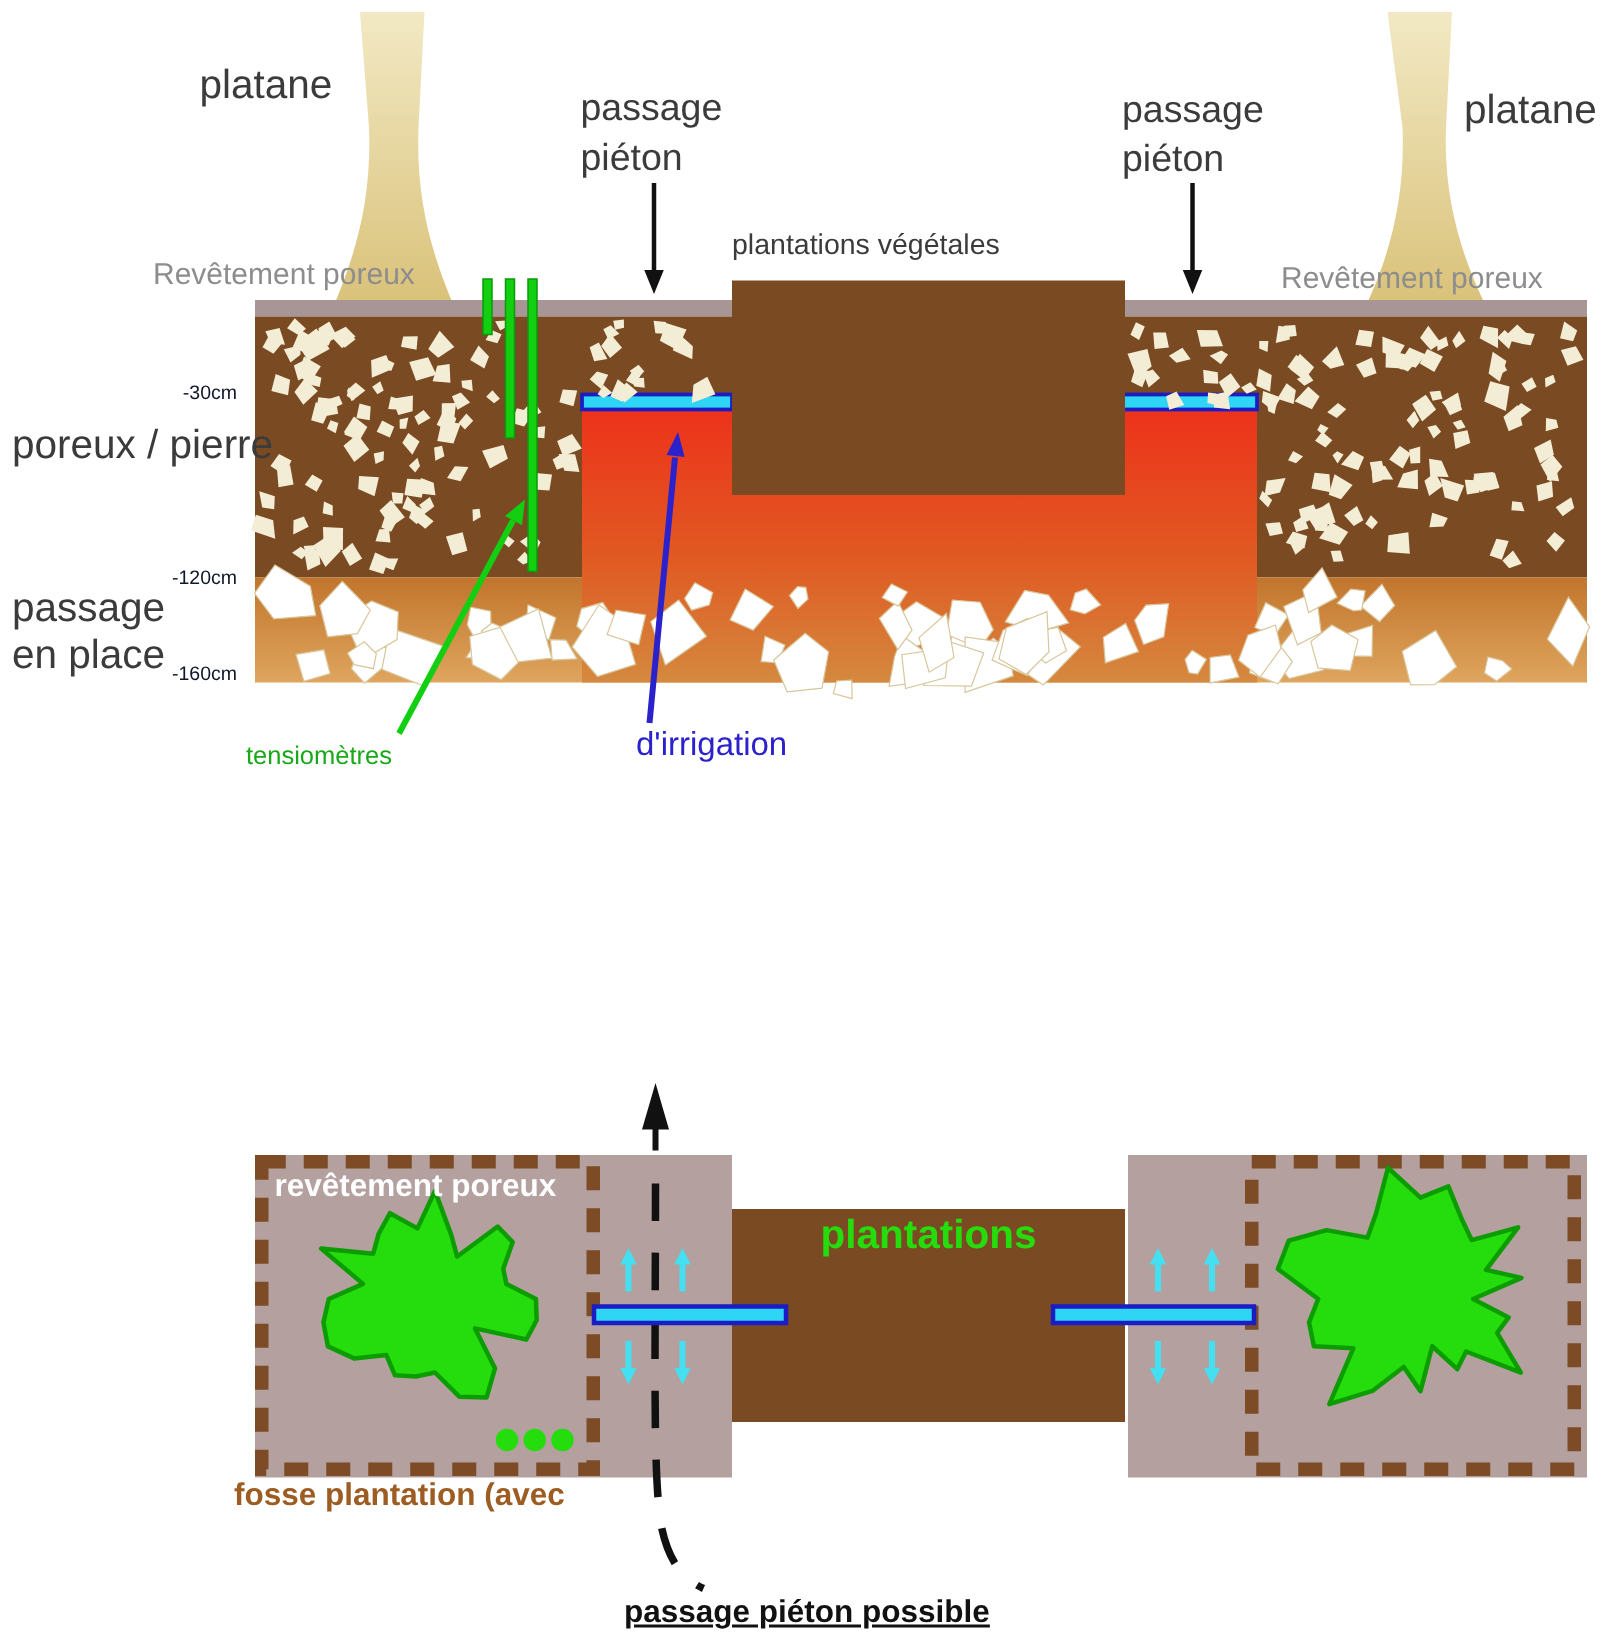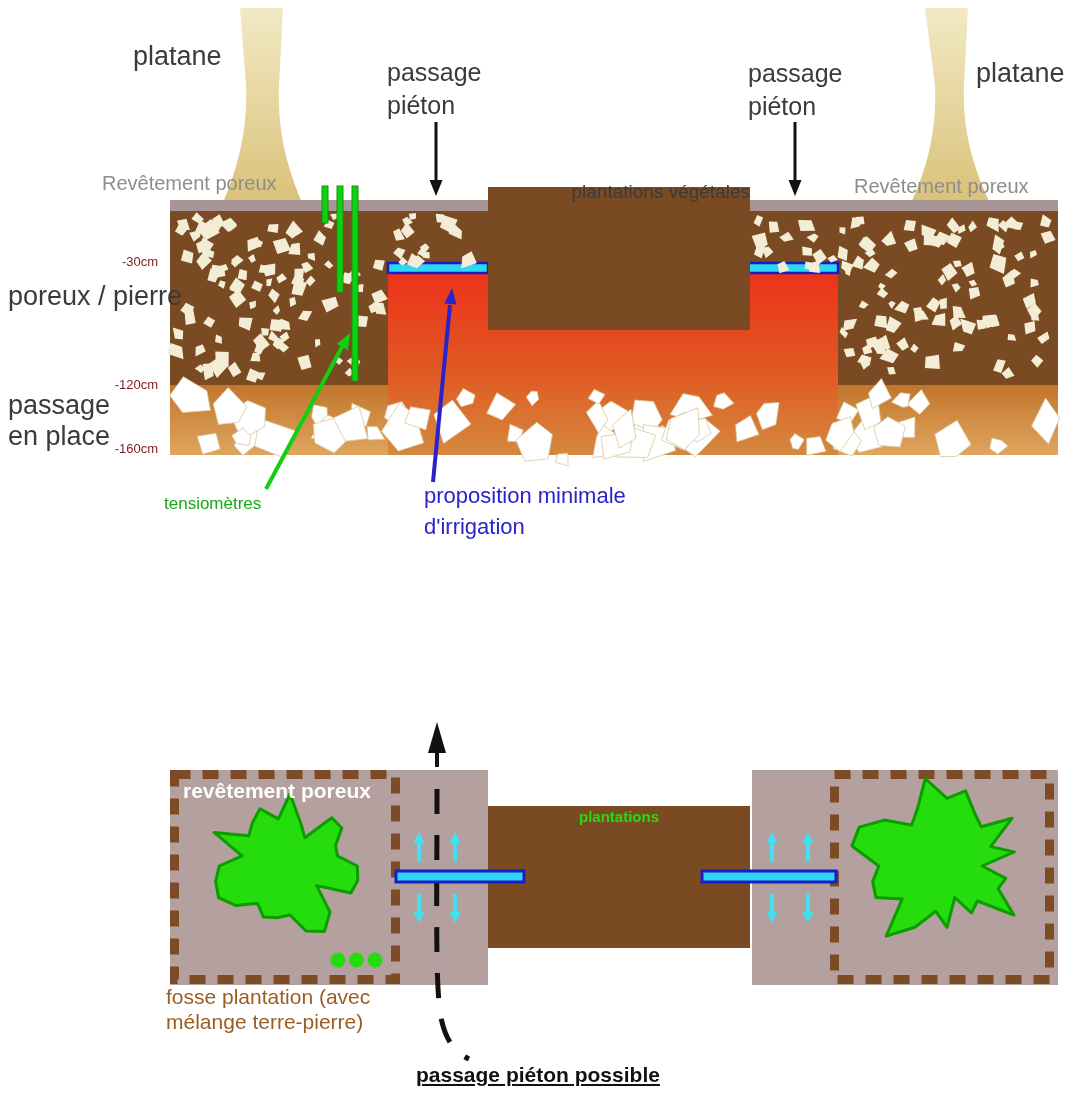--- a/index.html
+++ b/index.html
@@ -4,32 +4,32 @@
 <style>
   html,body{margin:0;padding:0;background:#fff;}
   .stage{position:relative;width:1081px;height:1100px;background:#fff;
          font-family:"Liberation Sans",sans-serif;overflow:hidden;border-radius:15px;}
   .gfx{position:absolute;left:0;top:0;}
   .lbl{position:absolute;color:var(--text-dark);white-space:nowrap;}
   .platane-left{left:133px;top:41px;font-size:27px;}
   .platane-right{left:976px;top:58px;font-size:27px;}
   .passage-left{left:387px;top:56px;font-size:25px;line-height:1.3;}
   .passage-right{left:748px;top:57px;font-size:25px;line-height:1.3;}
-  .plantations-veg{left:488px;top:153px;width:262px;text-align:right;font-size:19px;margin-top:28px;}
+  .plantations-veg{left:488px;top:153px;width:262px;text-align:left;font-size:19px;}
   .rev-left{left:102px;top:172px;font-size:20px;color:var(--text-grey);}
   .rev-right{left:854px;top:175px;font-size:20px;color:var(--text-grey);}
   .melange{left:8px;top:280px;font-size:27px;line-height:1.2;}
   .horizons{left:8px;top:390px;font-size:27px;line-height:1.15;}
-  .depth{width:52px;text-align:right;left:106px;font-size:13px;color:#7f1d1d;}
+  .depth{width:52px;text-align:right;left:106px;font-size:13px;color:#0f172a;}
   .d30{top:254px}.d120{top:377px}.d160{top:441px}
   .tensio{left:164px;top:494px;font-size:17px;font-weight:normal;color:var(--label-green);}
   .propo{left:424px;top:481px;font-size:22px;color:var(--label-blue);line-height:1.4;}
   .plan-rev{left:183px;top:779px;font-size:21px;font-weight:bold;color:#ffffff;}
-  .plan-plant{left:488px;top:808px;width:262px;text-align:center;font-size:15px;font-weight:bold;color:var(--blob-green);}
-  .fosse{left:166px;top:984px;font-size:21px;font-weight:normal;color:var(--fosse-brown);line-height:1.2;}
+  .plan-plant{left:488px;top:808px;width:262px;text-align:center;font-size:27px;font-weight:bold;color:var(--blob-green);}
+  .fosse{left:156px;top:984px;font-size:21px;font-weight:bold;color:var(--fosse-brown);line-height:1.2;}
   .passage-possible{left:416px;top:1063px;font-size:21px;font-weight:bold;color:var(--arrow-black);text-decoration:underline;}
 </style>
 </head>
 <body>
 
 <div class="stage">
 
   <svg class="gfx" width="1081" height="1100" viewBox="0 0 1081 1100">
     <defs>
       <linearGradient id="trunkGrad" x1="0" y1="0" x2="0" y2="1">
@@ -453,26 +453,24 @@
     <div>en place</div>
   </div>
 
   <div class="lbl depth d30">-30cm</div>
   <div class="lbl depth d120">-120cm</div>
   <div class="lbl depth d160">-160cm</div>
 
   <div class="lbl tensio">tensiomètres</div>
 
   <div class="lbl propo">
-    <div>proposition minimale</div>
     <div>d'irrigation</div>
   </div>
 
   <div class="lbl plan-rev">revêtement poreux</div>
   <div class="lbl plan-plant">plantations</div>
 
   <div class="lbl fosse">
     <div>fosse plantation (avec</div>
-    <div>mélange terre-pierre)</div>
   </div>
 
   <div class="lbl passage-possible">passage piéton possible</div>
 </div>
 
 </body></html>

